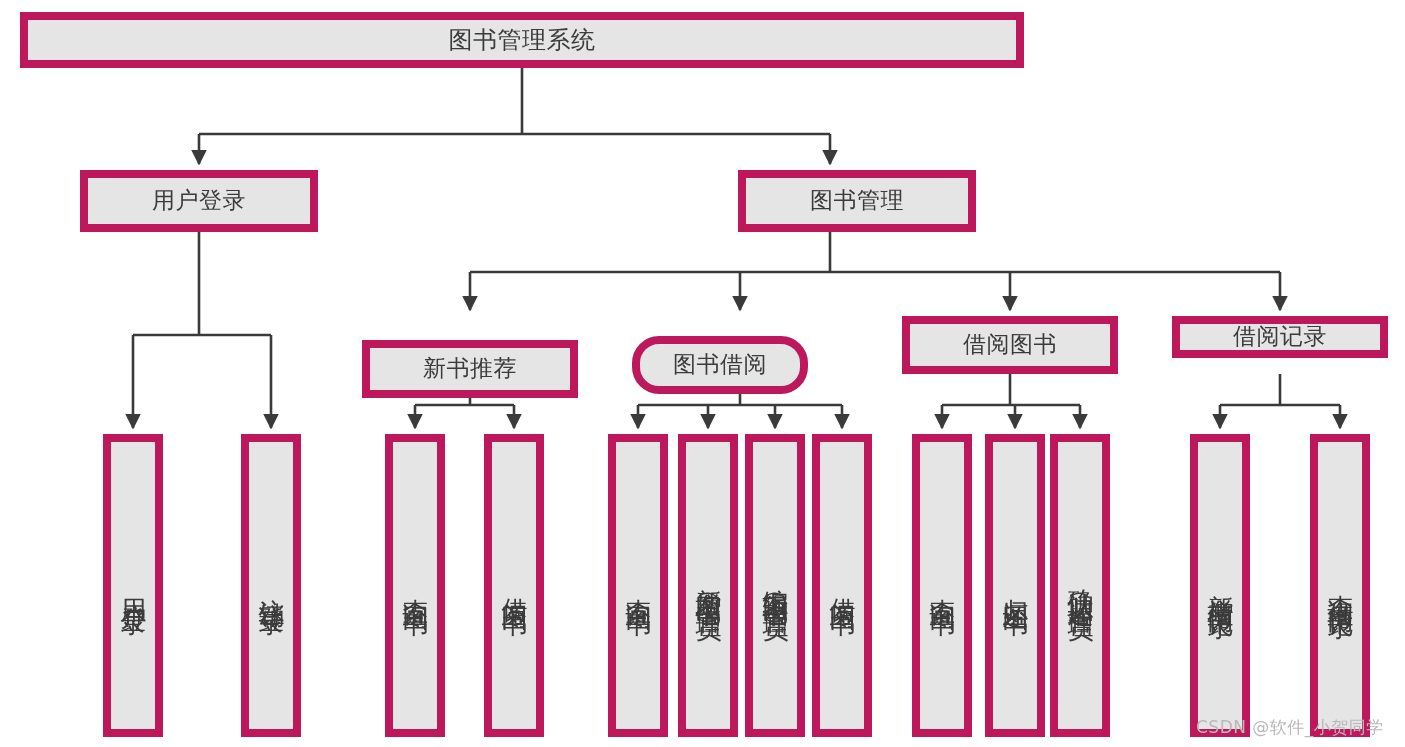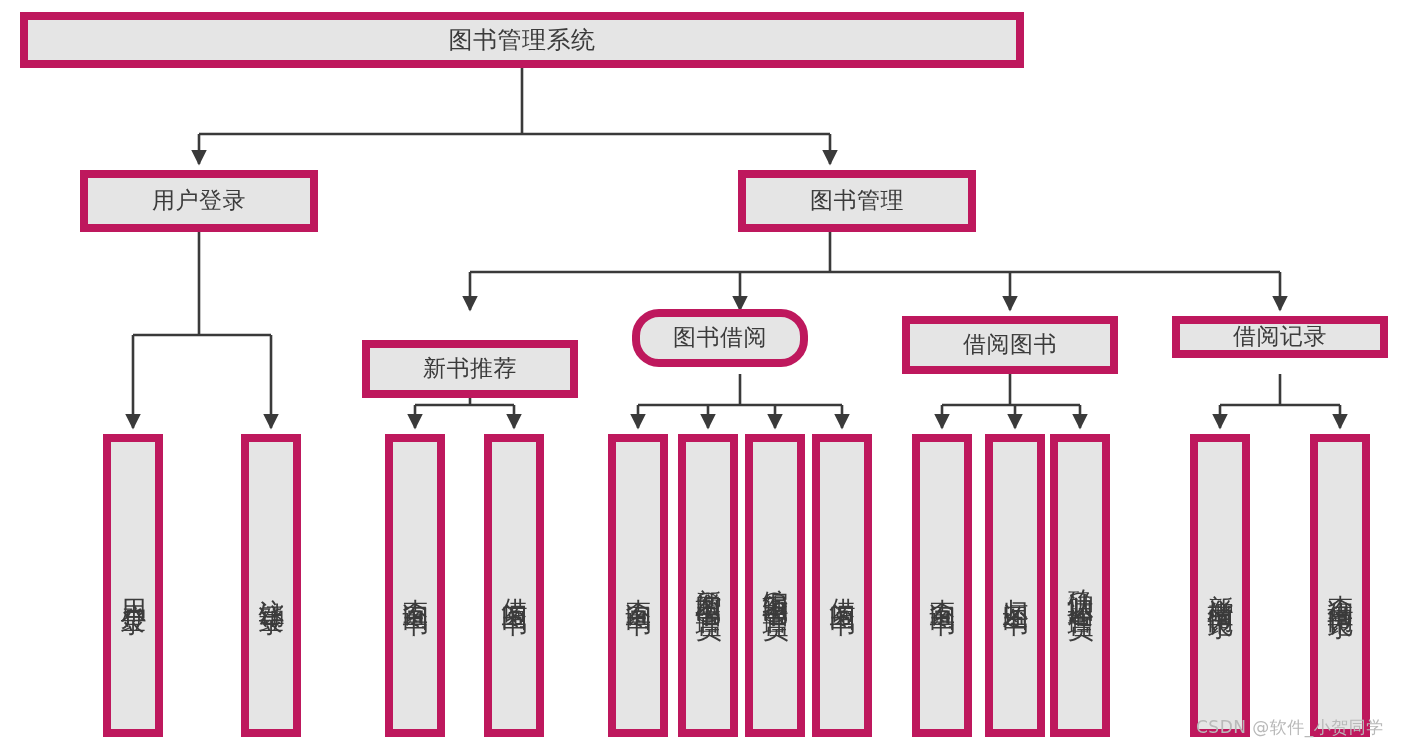--- a/index.html
+++ b/index.html
@@ -133,21 +133,21 @@
   <div class="node horizontal" style="left:80px; top:170px; width:238px; height:62px;">
     <span class="label">用户登录</span>
   </div>
   <div class="node horizontal" style="left:710px; top:170px; width:238px; height:62px;margin-left:28px;">
     <span class="label">图书管理</span>
   </div>
 
   <div class="node horizontal" style="left:362px; top:316px; width:216px; height:58px;margin-top:24px;">
     <span class="label">新书推荐</span>
   </div>
-  <div class="node horizontal" style="left:632px; top:309px; width:176px; height:58px;border-radius:27px;">
+  <div class="node horizontal" style="left:632px; top:336px; width:176px; height:58px;border-radius:27px;">
     <span class="label">图书借阅</span>
   </div>
   <div class="node horizontal" style="left:902px; top:316px; width:216px; height:58px;">
     <span class="label">借阅图书</span>
   </div>
   <div class="node horizontal" style="left:1172px; top:316px; width:216px; height:42px;">
     <span class="label">借阅记录</span>
   </div>
 
   <div class="node vertical" style="left:103px; top:434px; width:60px; height:303px;">

